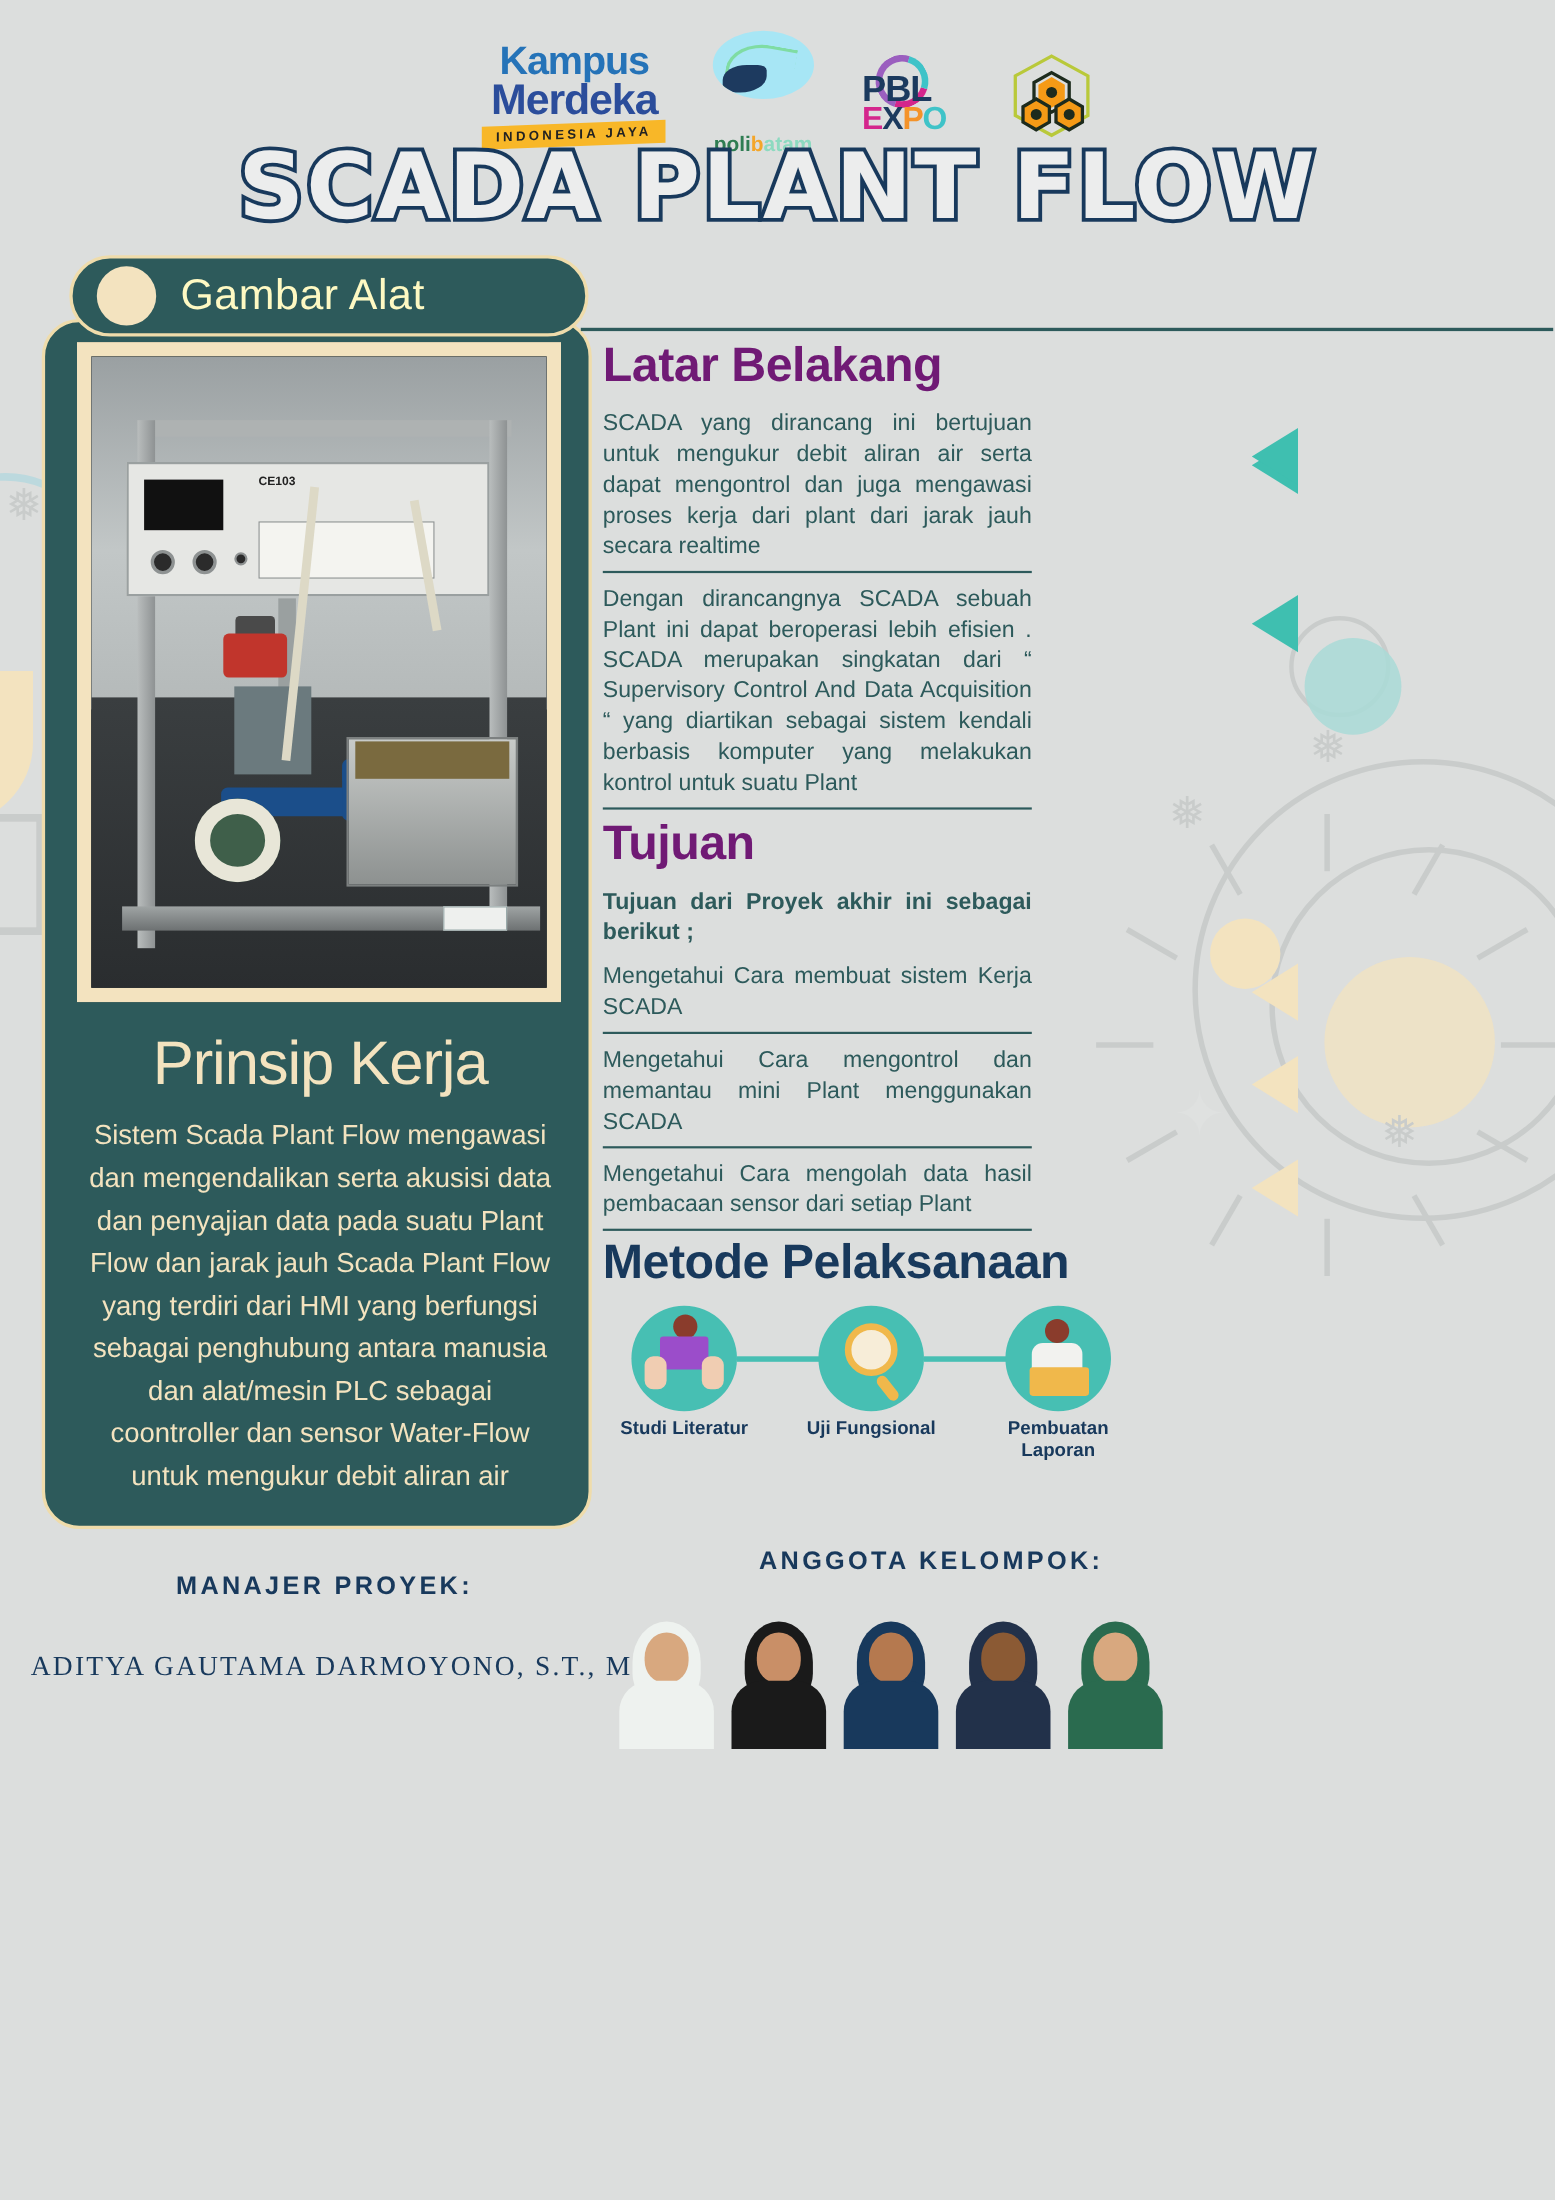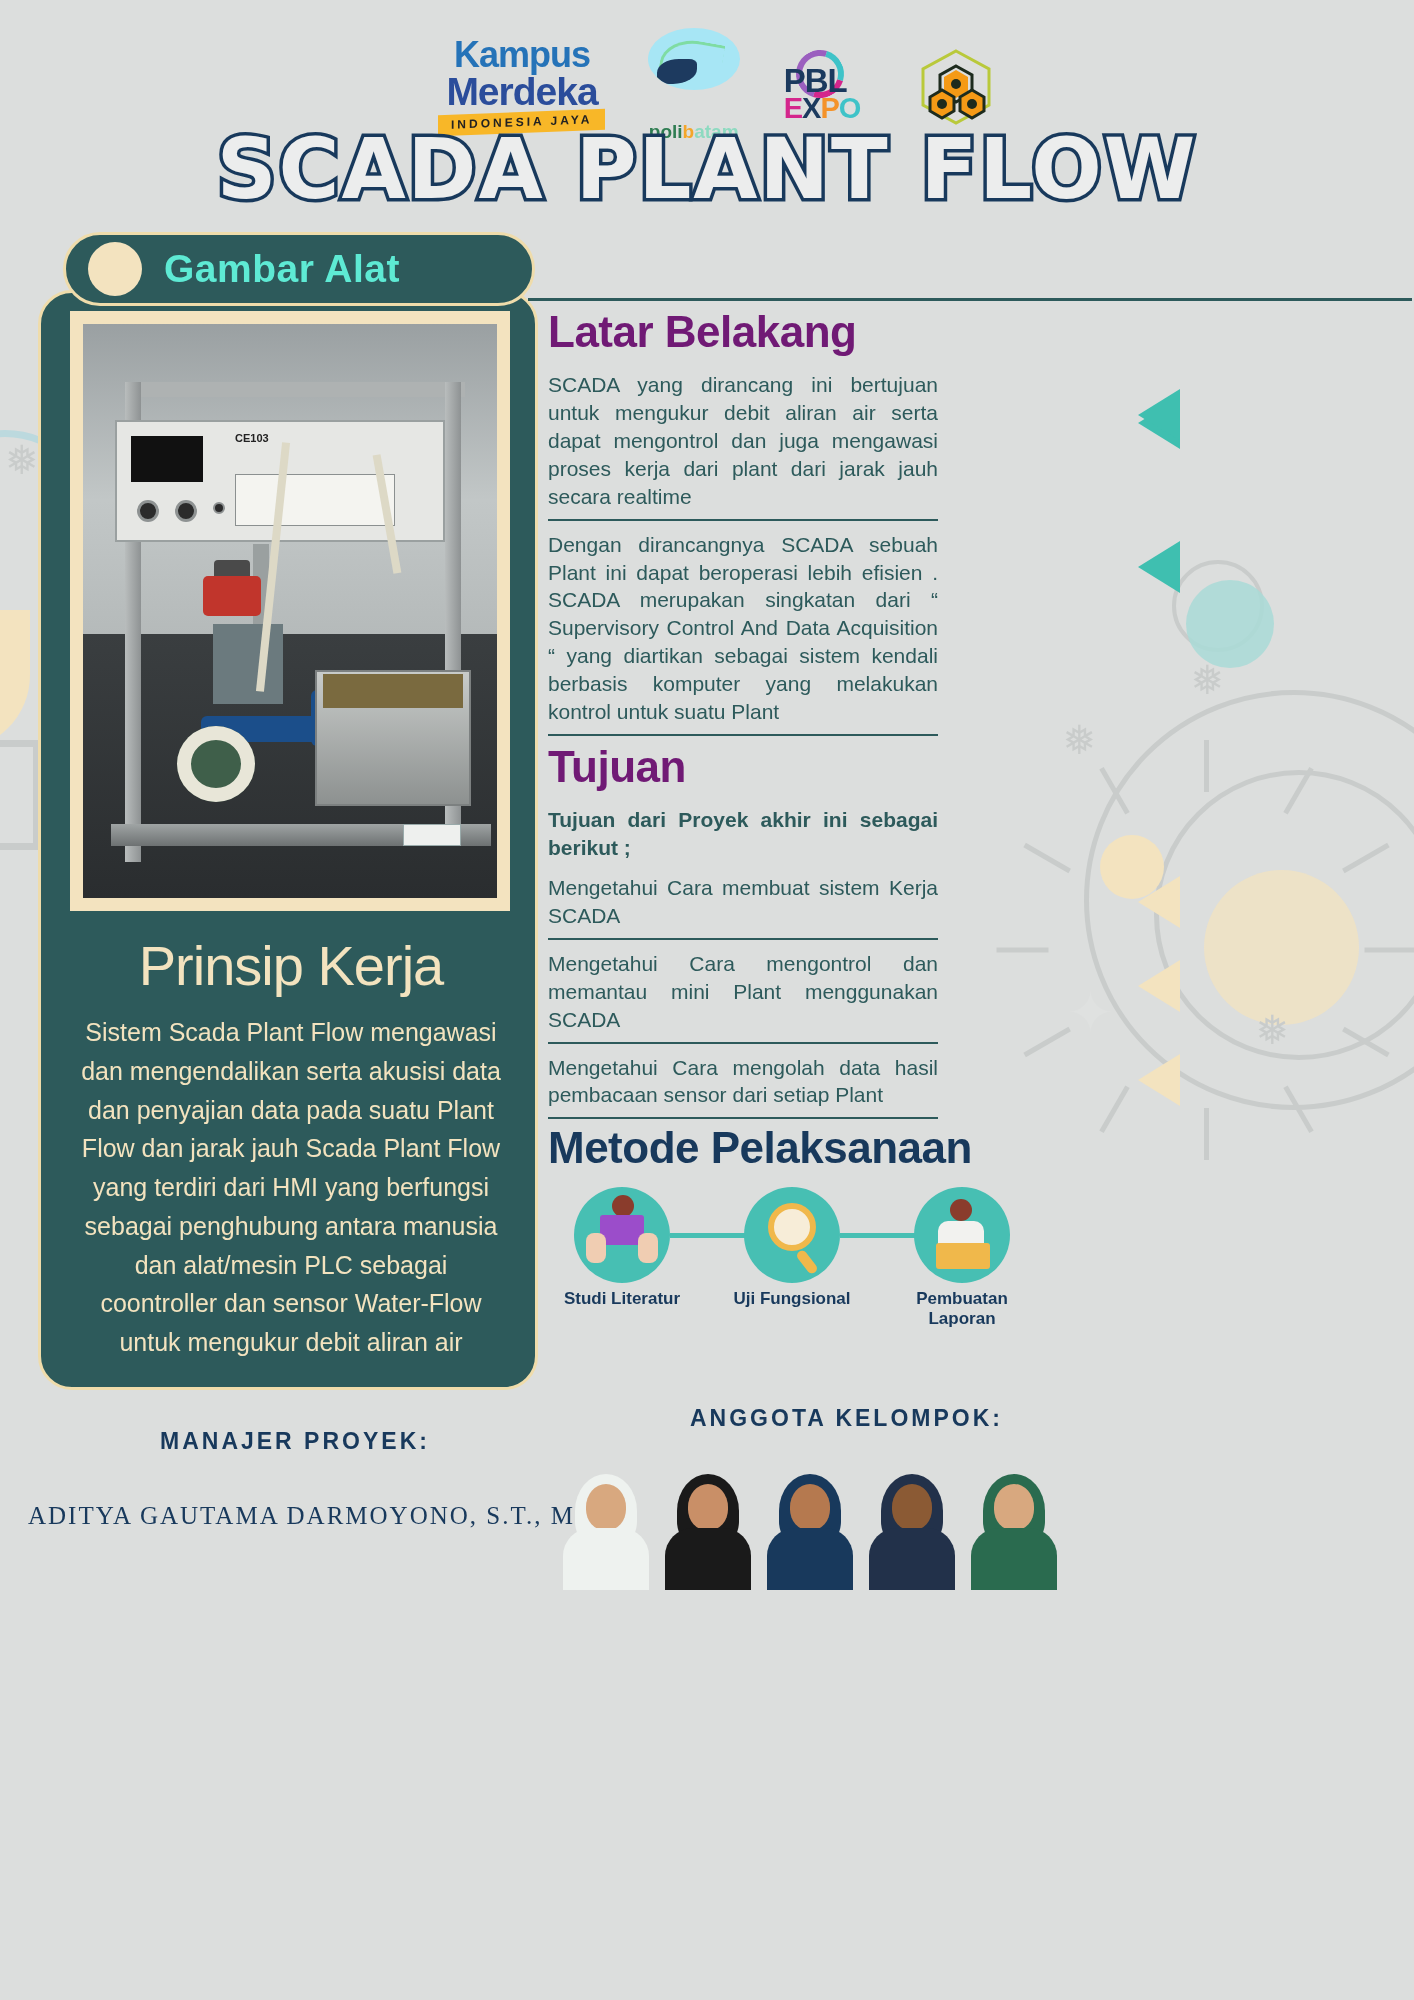--- a/index.html
+++ b/index.html
@@ -151,21 +151,21 @@
     background: #2d5a5b; border: 3px solid #efdcab;
     border-radius: 37px;
     display: flex; align-items: center; gap: 22px; padding-left: 22px;
     z-index: 5;
   }
   .gambar-dot {
     width: 54px; height: 54px; background: #f3e3bf; border-radius: 50%;
     flex: 0 0 auto;
   }
   .gambar-label {
-    font-size: 39px; font-weight: bold; color: #5eead4;
+    font-size: 39px; font-weight: normal; color: #fef9c3;
     letter-spacing: .5px;
   }
   .photo-frame {
     position: absolute; left: 29px; top: 18px;
     width: 440px; height: 600px;
     border: 13px solid #f3e3bf; background: #0e1b1c;
     overflow: hidden;
   }
   .photo { position: absolute; inset: 0; }
   .ph-bg { position: absolute; inset: 0; background: #2e3234; }

